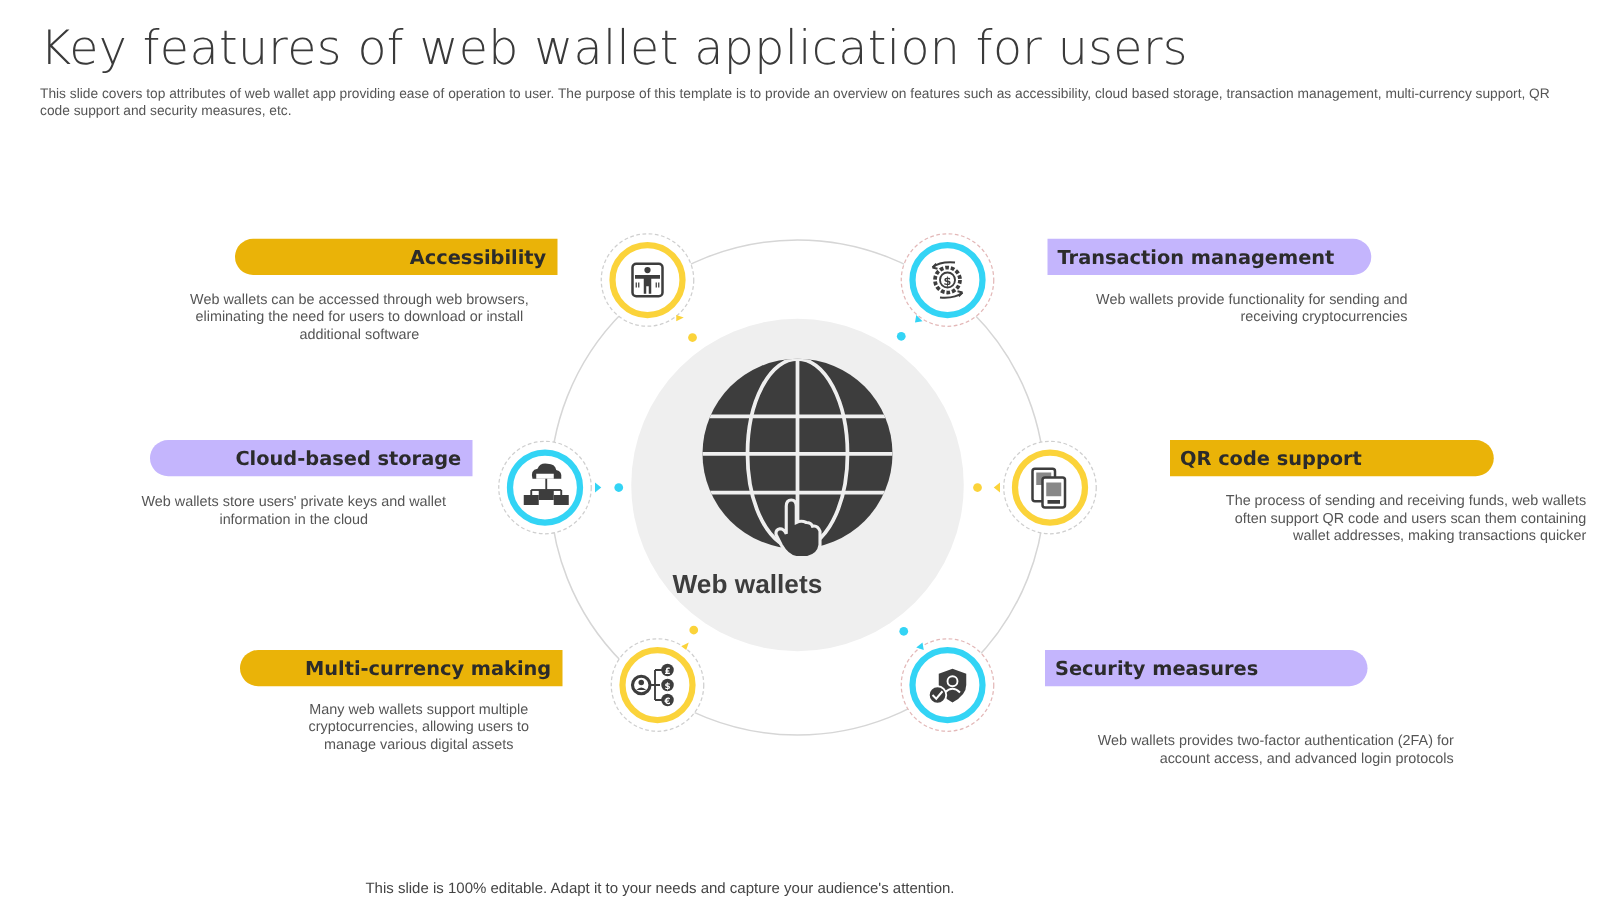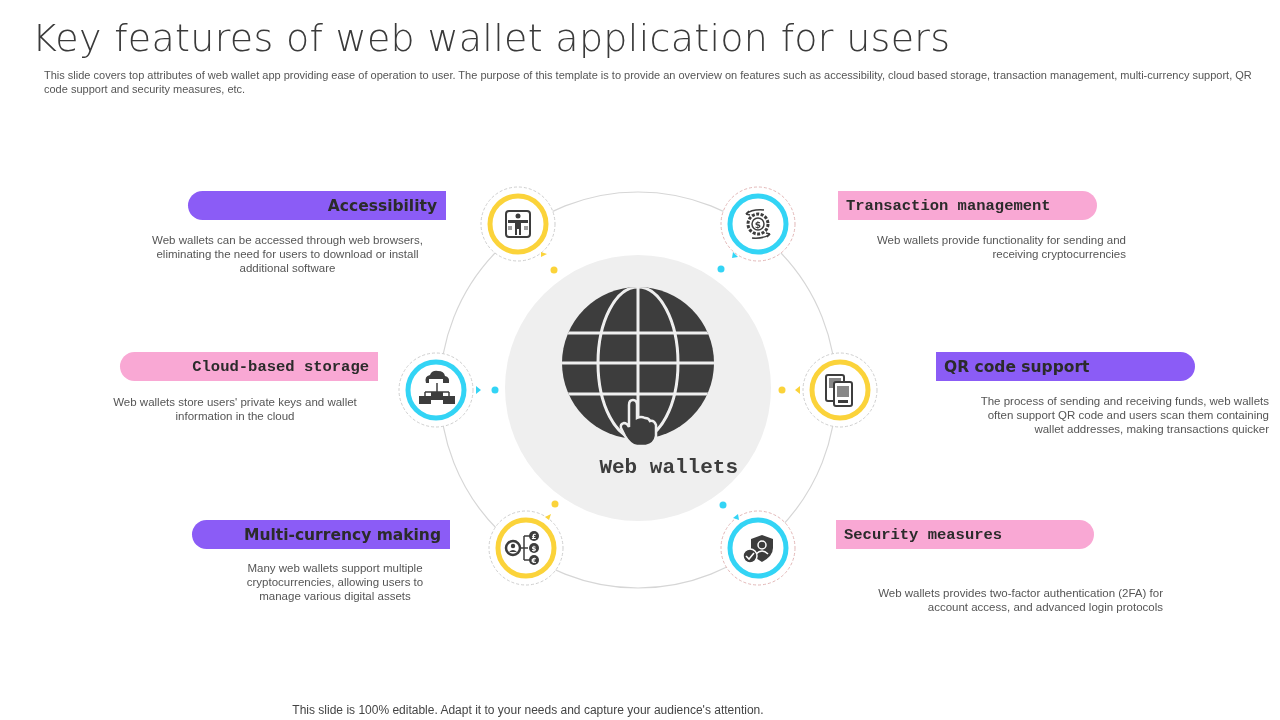--- a/index.html
+++ b/index.html
@@ -1,29 +1,29 @@
 <!DOCTYPE html>
 <html><head>
 <meta charset="utf-8">
 <style>
   html,body{margin:0;padding:0;}
   body{width:1280px;height:720px;position:relative;overflow:hidden;background:#ffffff;font-family:"Liberation Sans",sans-serif;color:#404040;}
   .title{position:absolute;left:32px;top:16px;font-size:38px;font-family:"DejaVu Sans",sans-serif;font-weight:300;color:#3a3a3a;letter-spacing:0.3px;margin:0;white-space:nowrap;}
-  .subtitle{position:absolute;left:32px;top:68px;width:1215px;font-size:11px;line-height:14px;color:#555;margin-left:12px;}
+  .subtitle{position:absolute;left:32px;top:68px;width:1215px;font-size:11px;line-height:14px;color:#555;}
   .footer{position:absolute;left:0;width:1056px;top:703px;text-align:center;font-size:12px;color:#444;}
   svg.diagram{position:absolute;left:0;top:0;}
   .pill{position:absolute;height:29px;display:flex;align-items:center;font-family:"DejaVu Sans",sans-serif;font-weight:bold;font-size:15.5px;color:#2b2b2b;box-sizing:border-box;}
   .pill.left{border-radius:15px 0 0 15px;justify-content:flex-end;padding-right:9px;}
   .pill.right{border-radius:0 15px 15px 0;justify-content:flex-start;padding-left:8px;}
-  .pill.yellow{background:#8b5cf6;}
-  .pill.blue{background:#f9a8d4;font-family:Liberation Mono, monospace;}
+  .pill.yellow{background:#eab308;}
+  .pill.blue{background:#c4b5fd;}
   .desc{position:absolute;font-size:11.5px;line-height:14px;color:#555;}
   .desc.left{text-align:center;}
   .desc.right{text-align:right;}
-  .center-label{position:absolute;left:538px;top:456px;width:200px;text-align:right;font-family:Liberation Mono, monospace;font-weight:bold;font-size:21px;color:#3d3d3d;}
+  .center-label{position:absolute;left:538px;top:456px;width:200px;text-align:left;font-family:Liberation Sans, sans-serif;font-weight:bold;font-size:21px;color:#3d3d3d;}
 </style>
 </head>
 <body>
 
 <h1 class="title">Key features of web wallet application for users</h1>
 <div class="subtitle">This slide covers top attributes of web wallet app providing ease of operation to user. The purpose of this template is to provide an overview on features such as accessibility, cloud based storage, transaction management, multi-currency support, QR code support and security measures, etc.</div>
 
 <svg class="diagram" width="1280" height="720" viewBox="0 0 1280 720">
 
   <circle cx="638" cy="390" r="198" fill="none" stroke="#d6d6d6" stroke-width="1.2"></circle>

